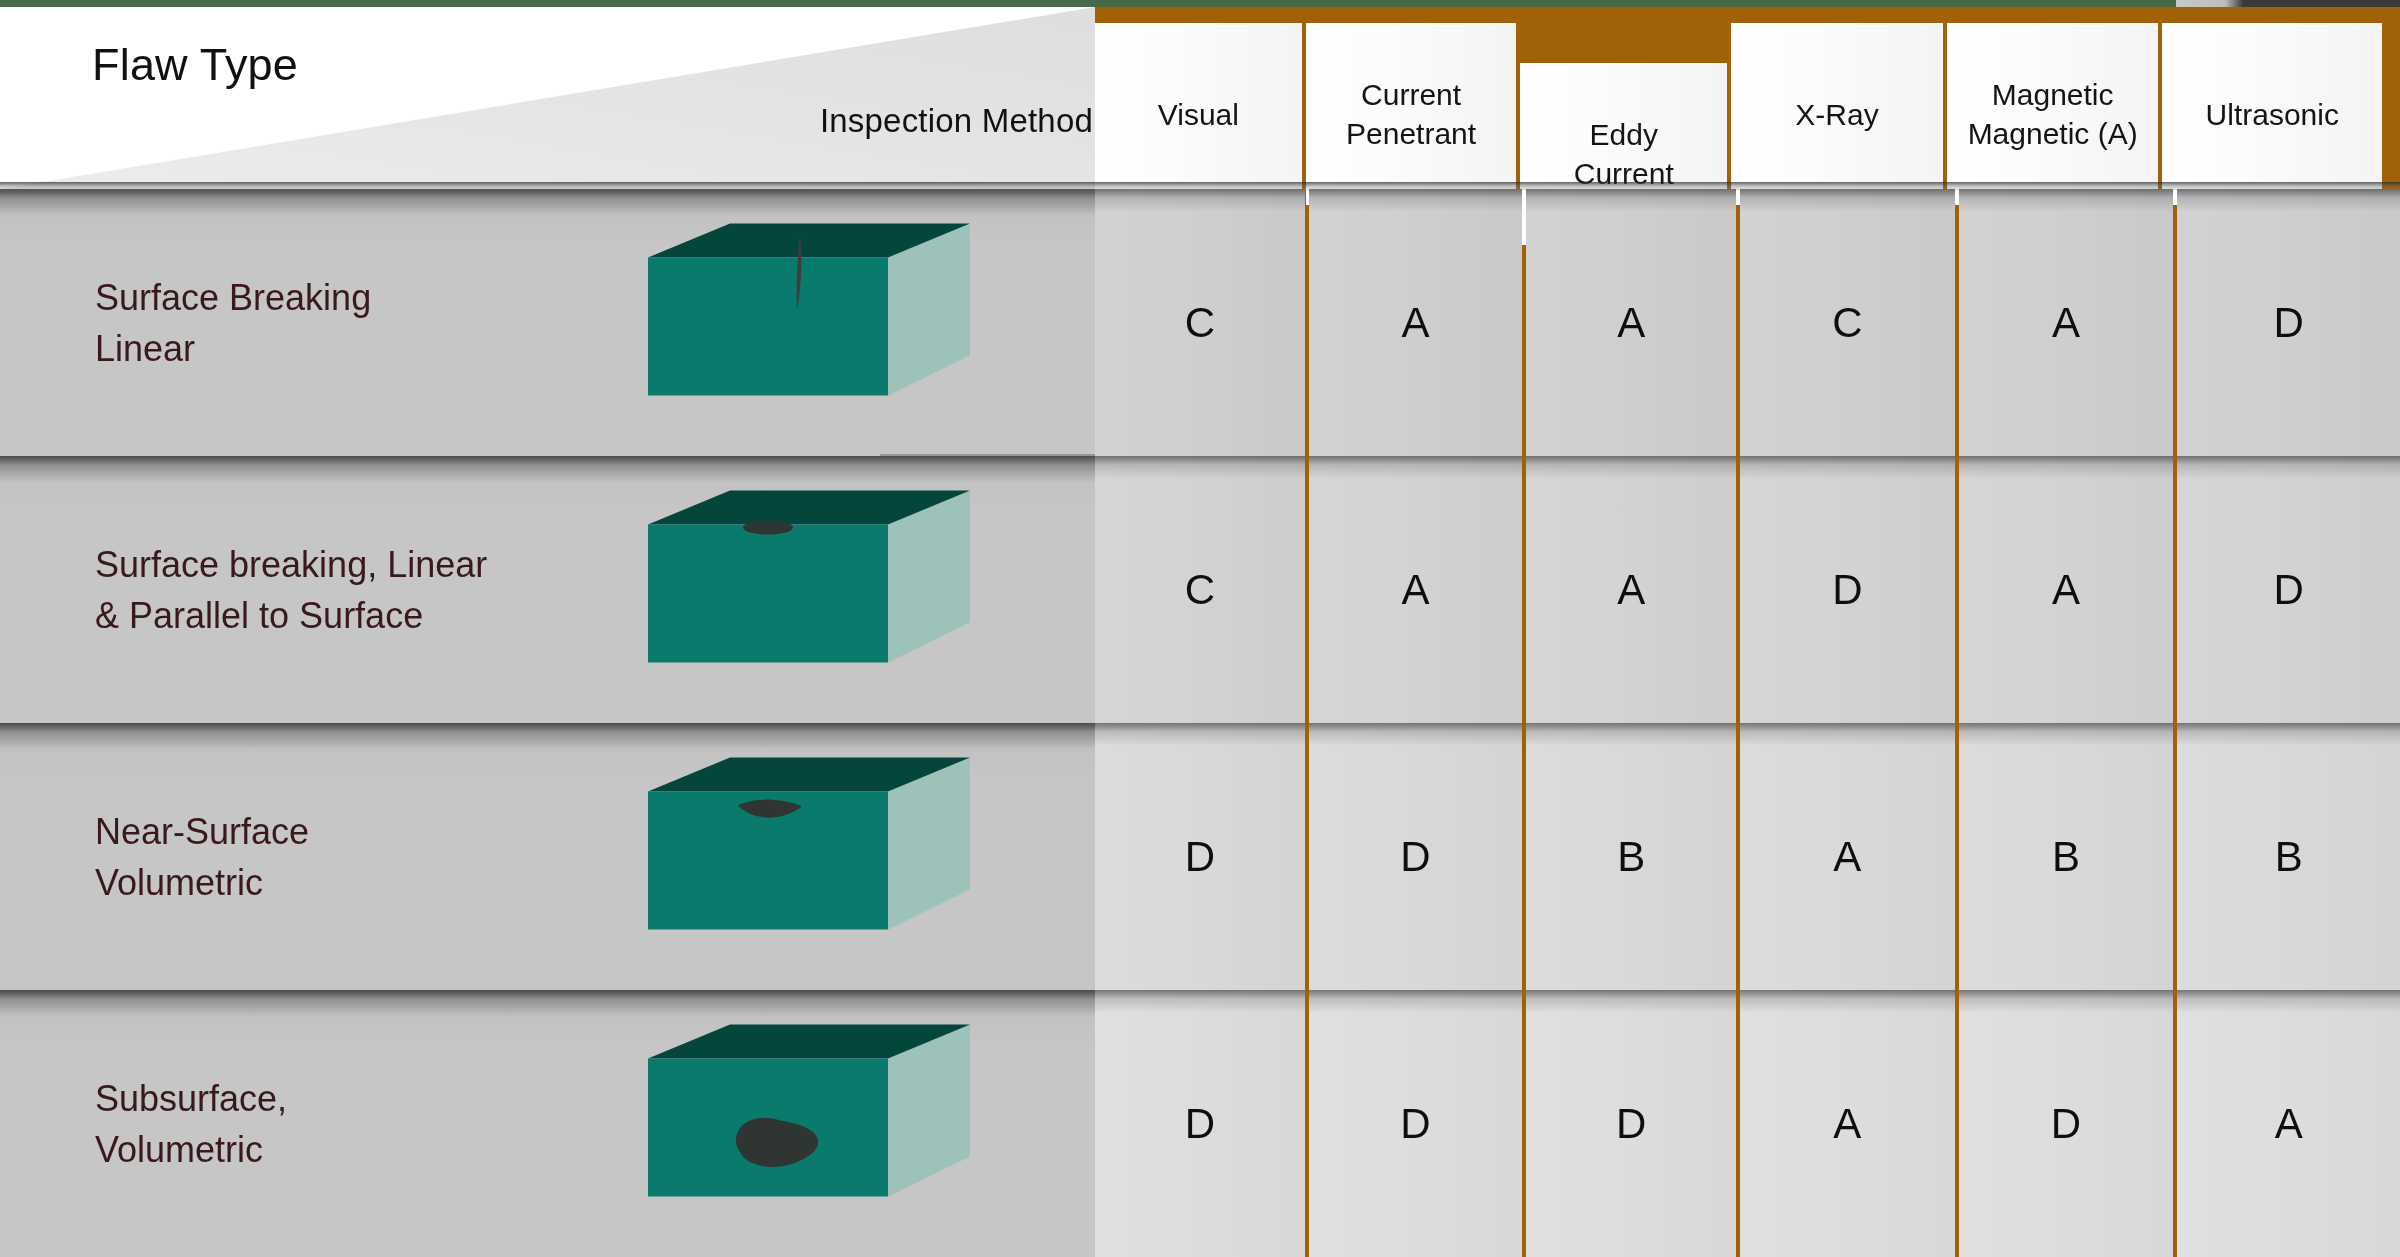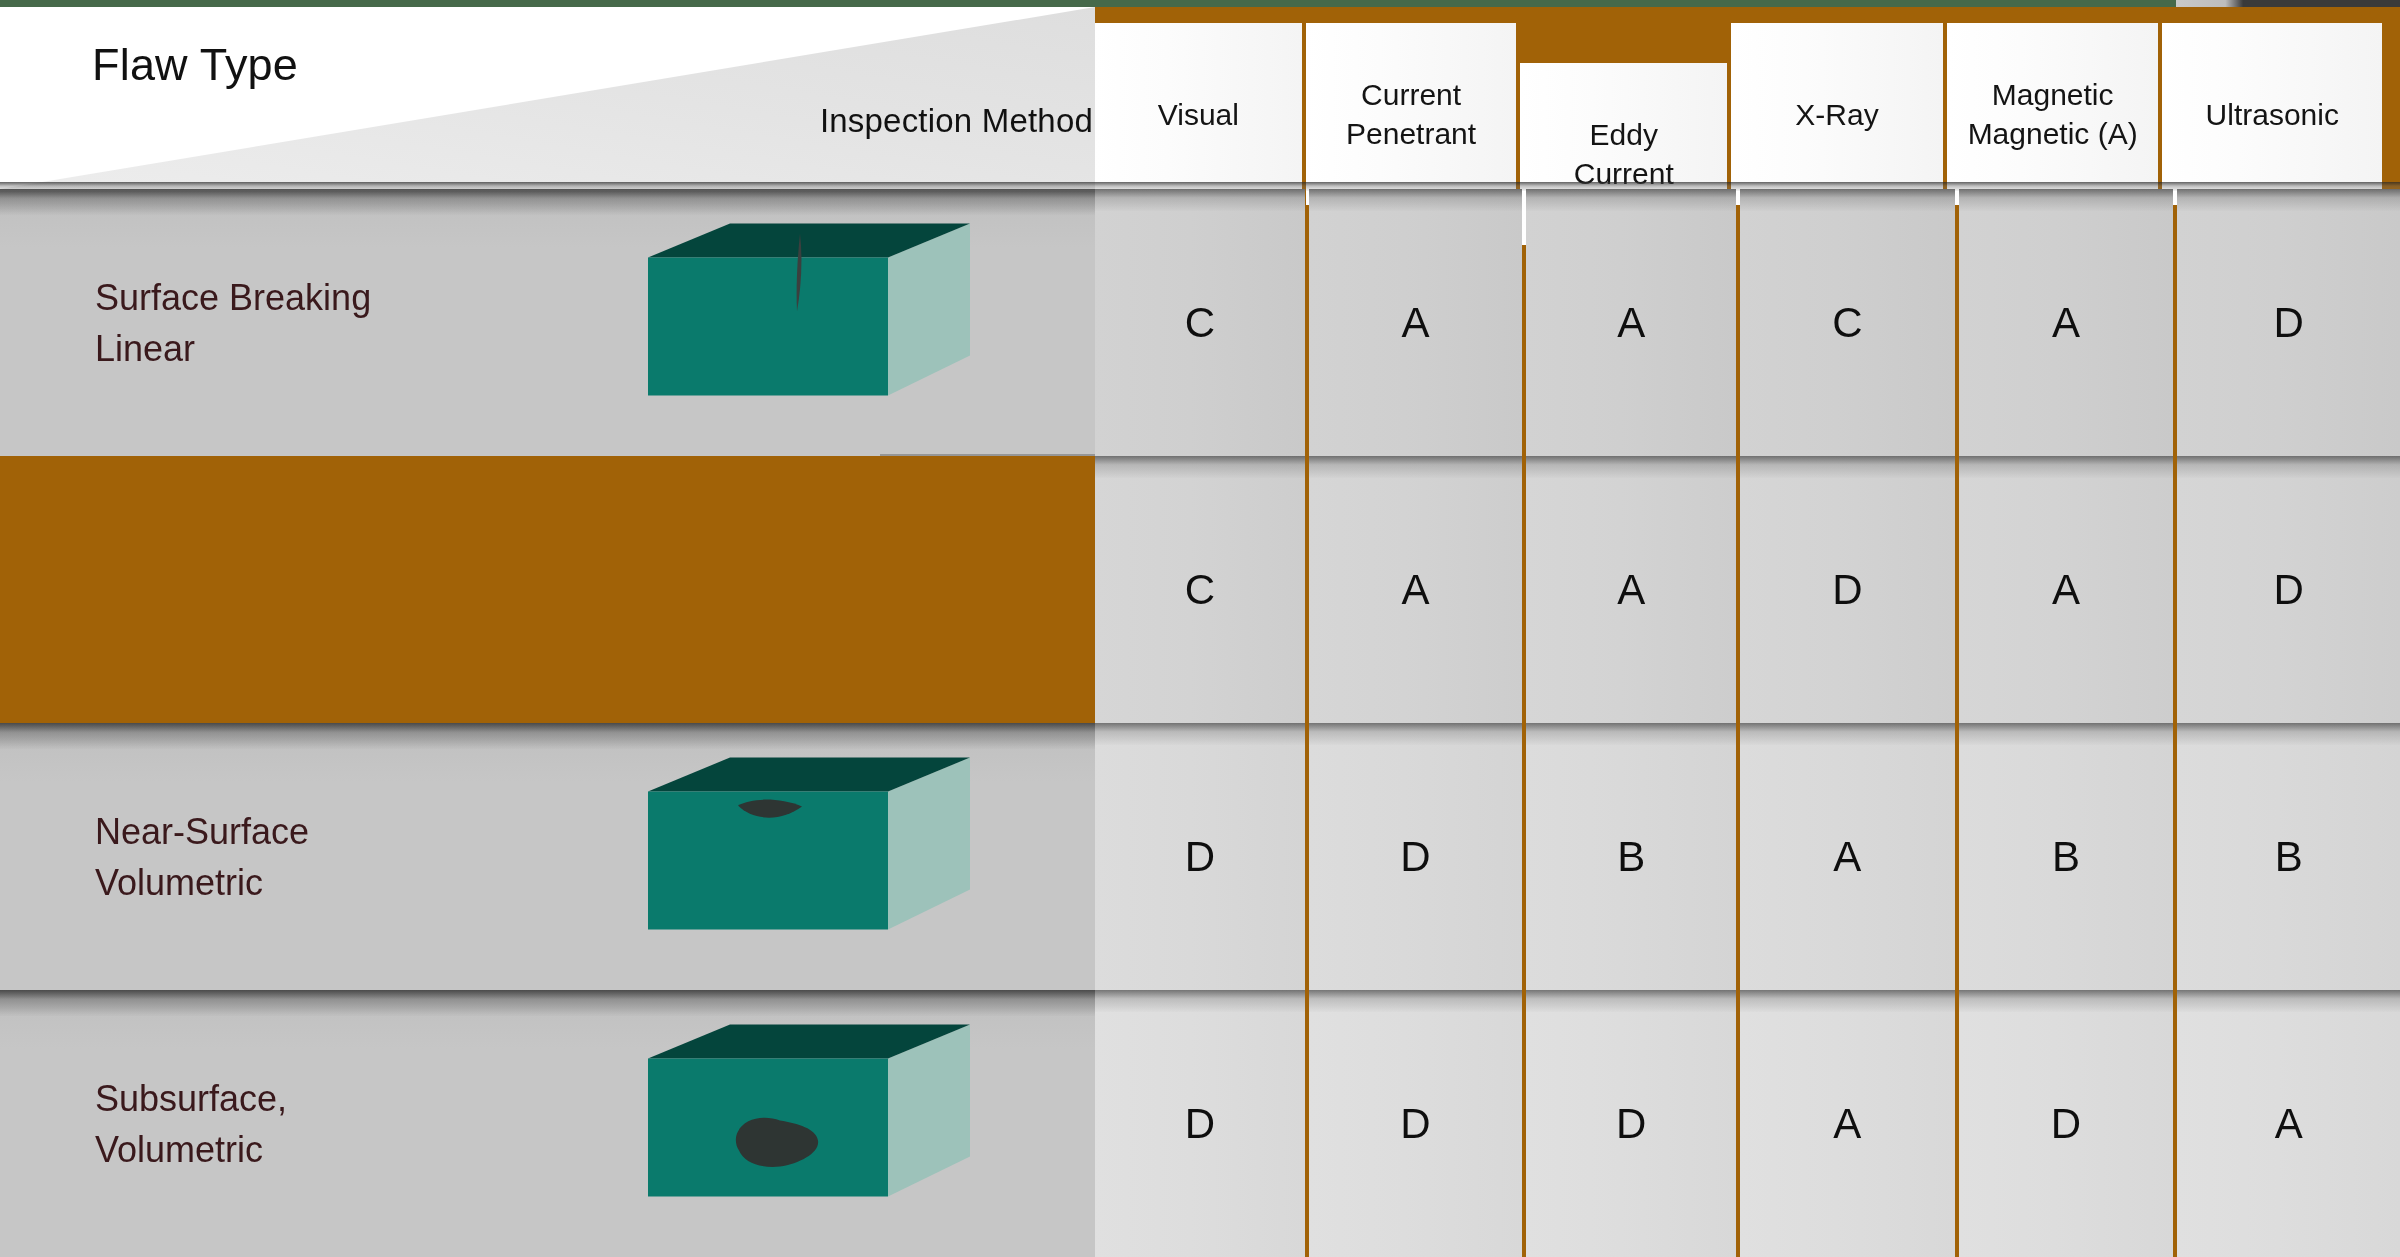--- a/index.html
+++ b/index.html
@@ -334,20 +334,35 @@
         <div class="grade-cell" style="width:216px;">
             <span class="glyph">A</span>
           </div>
         <div class="grade-cell" style="width:224px;">
             <span class="glyph">D</span>
           </div>
       </div>
     </div>
 
     <div class="row row-2">
+      <div class="row-left">
+        <div class="row-label">
+          <div>Surface breaking, Linear</div>
+          <div>&amp; Parallel to Surface</div>
+        </div>
+        <div class="block-wrap">
+          <svg width="340" height="215" viewBox="0 0 340 215">
+            <polygon points="248,42 330,8 330,140 248,180" fill="#9dc2ba"></polygon>
+            <polygon points="8,42 90,8 330,8 248,42" fill="#04453c"></polygon>
+            <polygon points="8,42 248,42 248,180 8,180" fill="#0a7a6c"></polygon>
+
+            <ellipse cx="128" cy="45" rx="25" ry="7" fill="#2e3533"></ellipse>
+          </svg>
+        </div>
+      </div>
       <div class="row-cells">
         <div class="grade-cell" style="width:211px;">
             <span class="glyph">C</span>
           </div>
         <div class="grade-cell" style="width:215px;">
             <span class="glyph">A</span>
           </div>
         <div class="grade-cell" style="width:211px;">
             <span class="glyph">A</span>
           </div>

